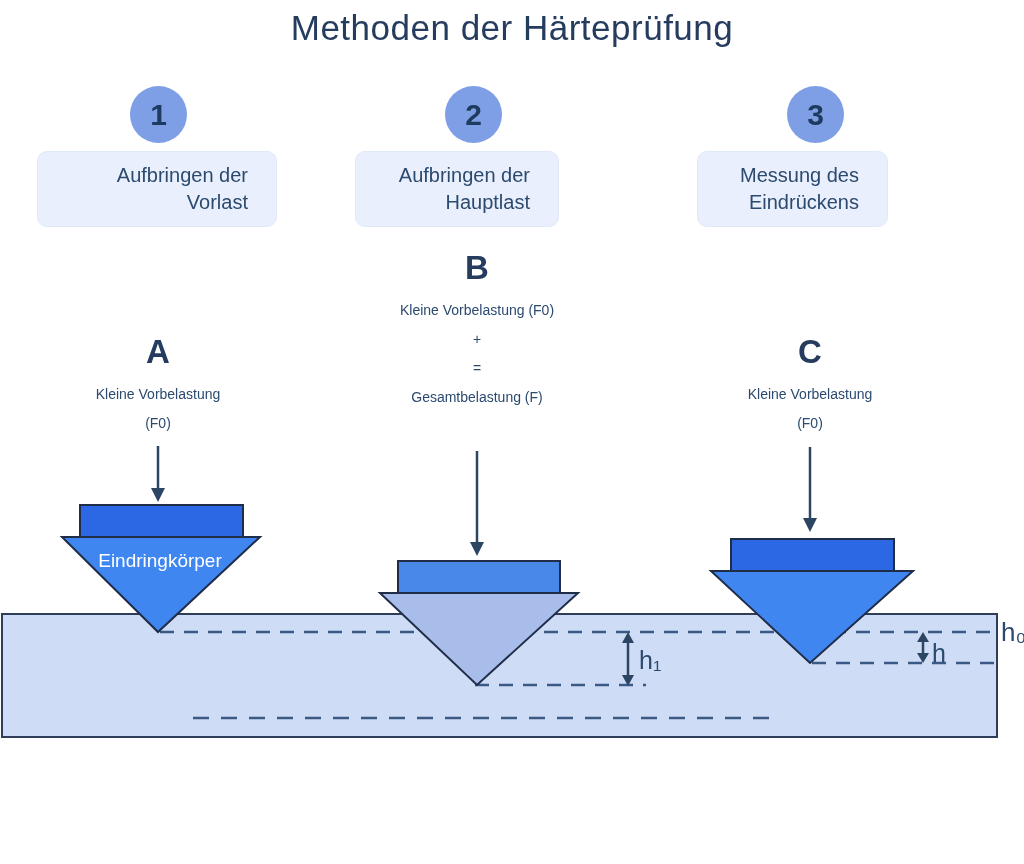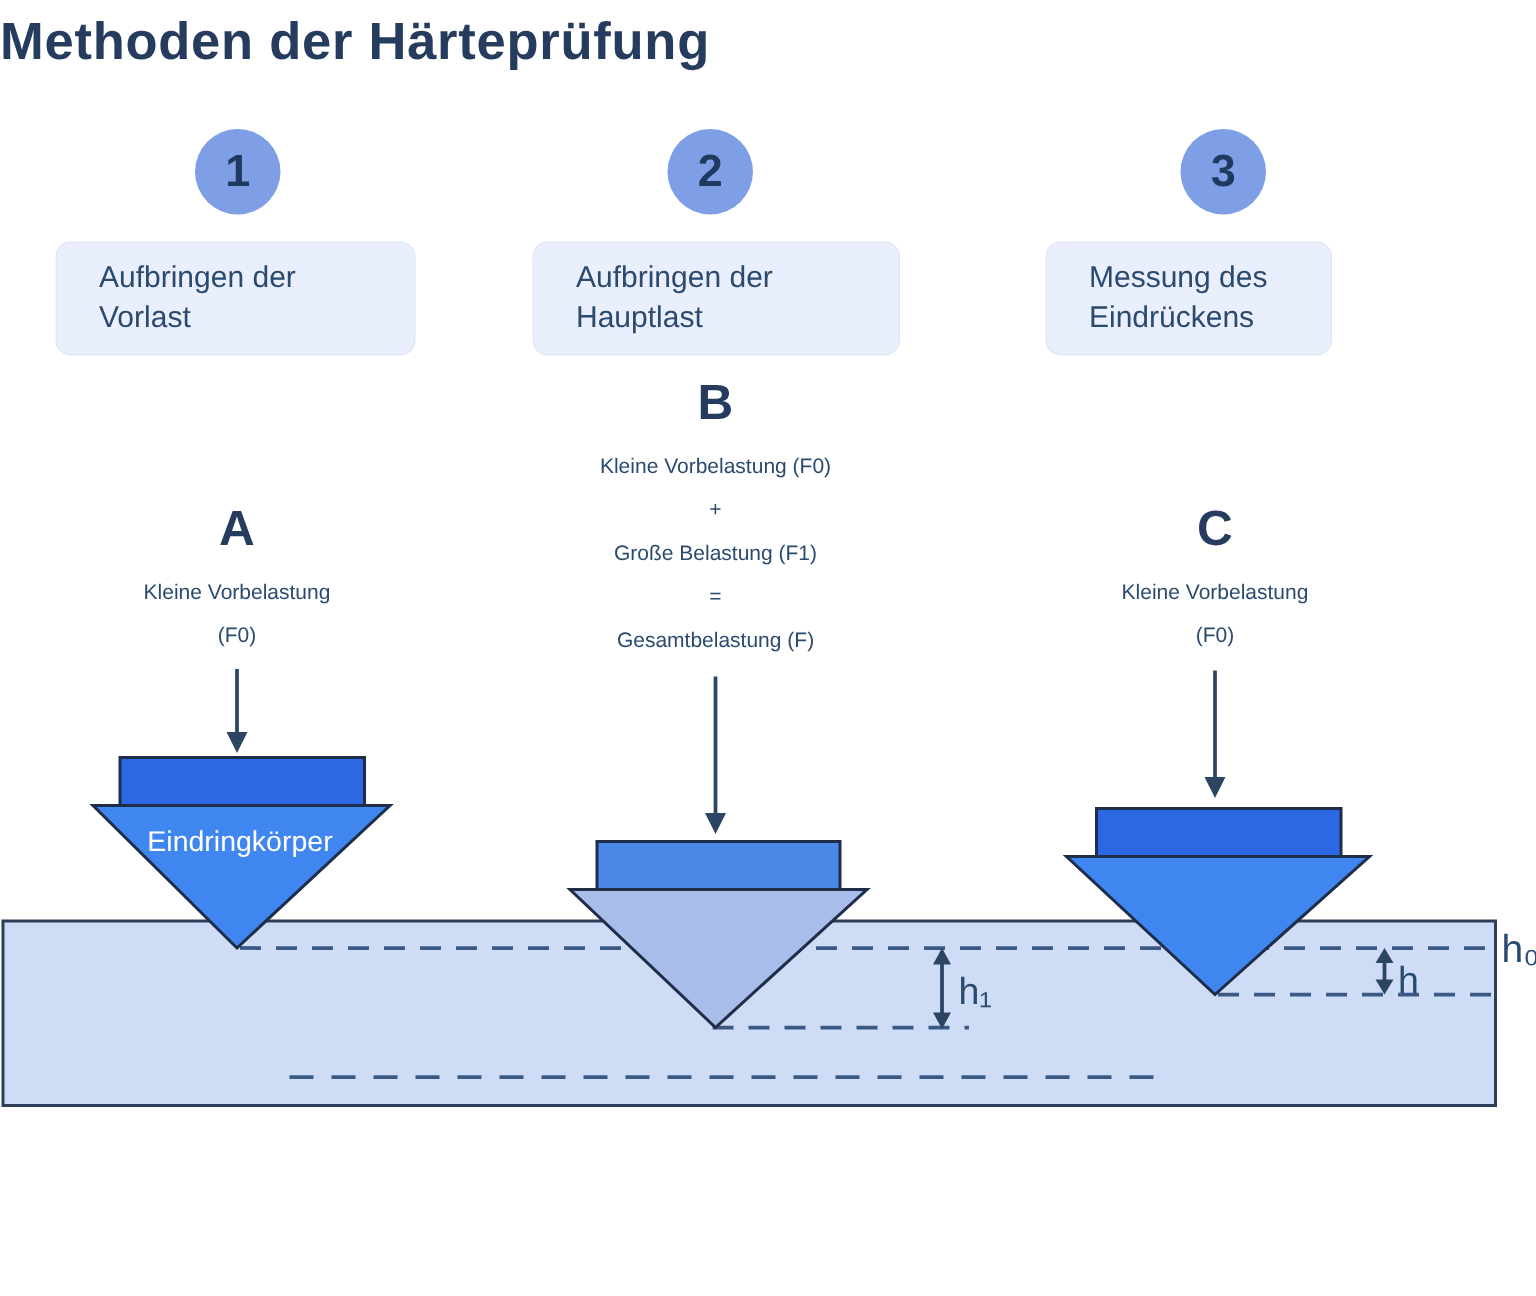--- a/index.html
+++ b/index.html
@@ -1,32 +1,32 @@
 <!DOCTYPE html>
 <html><head>
 <meta charset="utf-8">
 <style>
   html,body{margin:0;padding:0;background:#ffffff;}
   .canvas{
     position:relative;width:1024px;height:864px;background:#ffffff;overflow:hidden;
     font-family:"Liberation Sans", sans-serif;color:#2b4a70;
   }
   .title{
-    position:absolute;top:8px;left:0;width:1024px;
-    font-size:35px;font-weight:700;color:#263c5e;letter-spacing:0.5px;margin:0;
+    position:absolute;top:8px;left:0;width:1024px;text-align:center;
+    font-size:35px;font-weight:400;color:#263c5e;letter-spacing:0.5px;margin:0;
   }
   .step-circle{
     position:absolute;top:86px;width:57px;height:57px;border-radius:50%;
     background:#7e9fe5;display:flex;align-items:center;justify-content:center;
     font-size:30px;font-weight:600;color:#1e3a5f;
   }
   .step-box{
-    position:absolute;top:161px;height:76px;background:#e9effc;border:1px solid #e0e8fa;
+    position:absolute;top:151px;height:76px;background:#e9effc;border:1px solid #e0e8fa;
     border-radius:10px;display:flex;align-items:center;justify-content:center;
-    text-align:left;font-size:20px;line-height:1.35;color:#2c4a6e;box-sizing:border-box;
+    text-align:right;font-size:20px;line-height:1.35;color:#2c4a6e;box-sizing:border-box;
     padding:12px 28px;
   }
   .section{position:absolute;width:280px;text-align:center;}
   .sec-heading{font-size:33px;font-weight:700;color:#263c5e;margin-bottom:9px;}
   .sec-line{font-size:14px;line-height:29px;color:#2b4a70;}
   .legend{position:absolute;left:8px;top:769px;font-size:20px;line-height:30px;color:#2b4a70;}
   .legend div{white-space:nowrap;}
   svg.diagram{position:absolute;left:0;top:0;}
 </style>
 </head>
@@ -42,38 +42,37 @@
   <div class="step-circle" style="left:445px;">
     <span>2</span>
   </div>
   <div class="step-circle" style="left:787px;">
     <span>3</span>
   </div>
 
   <div class="step-box" style="left:37px;width:240px;">
     <span>Aufbringen der Vorlast</span>
   </div>
-  <div class="step-box" style="left:355px;width:245px;">
+  <div class="step-box" style="left:355px;width:204px;">
     <span>Aufbringen der Hauptlast</span>
   </div>
   <div class="step-box" style="left:697px;width:191px;">
     <span>Messung des Eindrückens</span>
   </div>
 
   <div class="section" style="left:18px;top:333px;">
     <div class="sec-heading">A</div>
     <div class="sec-line">Kleine Vorbelastung</div>
     <div class="sec-line">(F0)</div>
   </div>
 
   <div class="section" style="left:337px;top:249px;">
     <div class="sec-heading">B</div>
     <div class="sec-line">Kleine Vorbelastung (F0)</div>
     <div class="sec-line">+</div>
-    <div class="sec-line">Große Belastung (F1)</div>
     <div class="sec-line">=</div>
     <div class="sec-line">Gesamtbelastung (F)</div>
   </div>
 
   <div class="section" style="left:670px;top:333px;">
     <div class="sec-heading">C</div>
     <div class="sec-line">Kleine Vorbelastung</div>
     <div class="sec-line">(F0)</div>
   </div>
 

